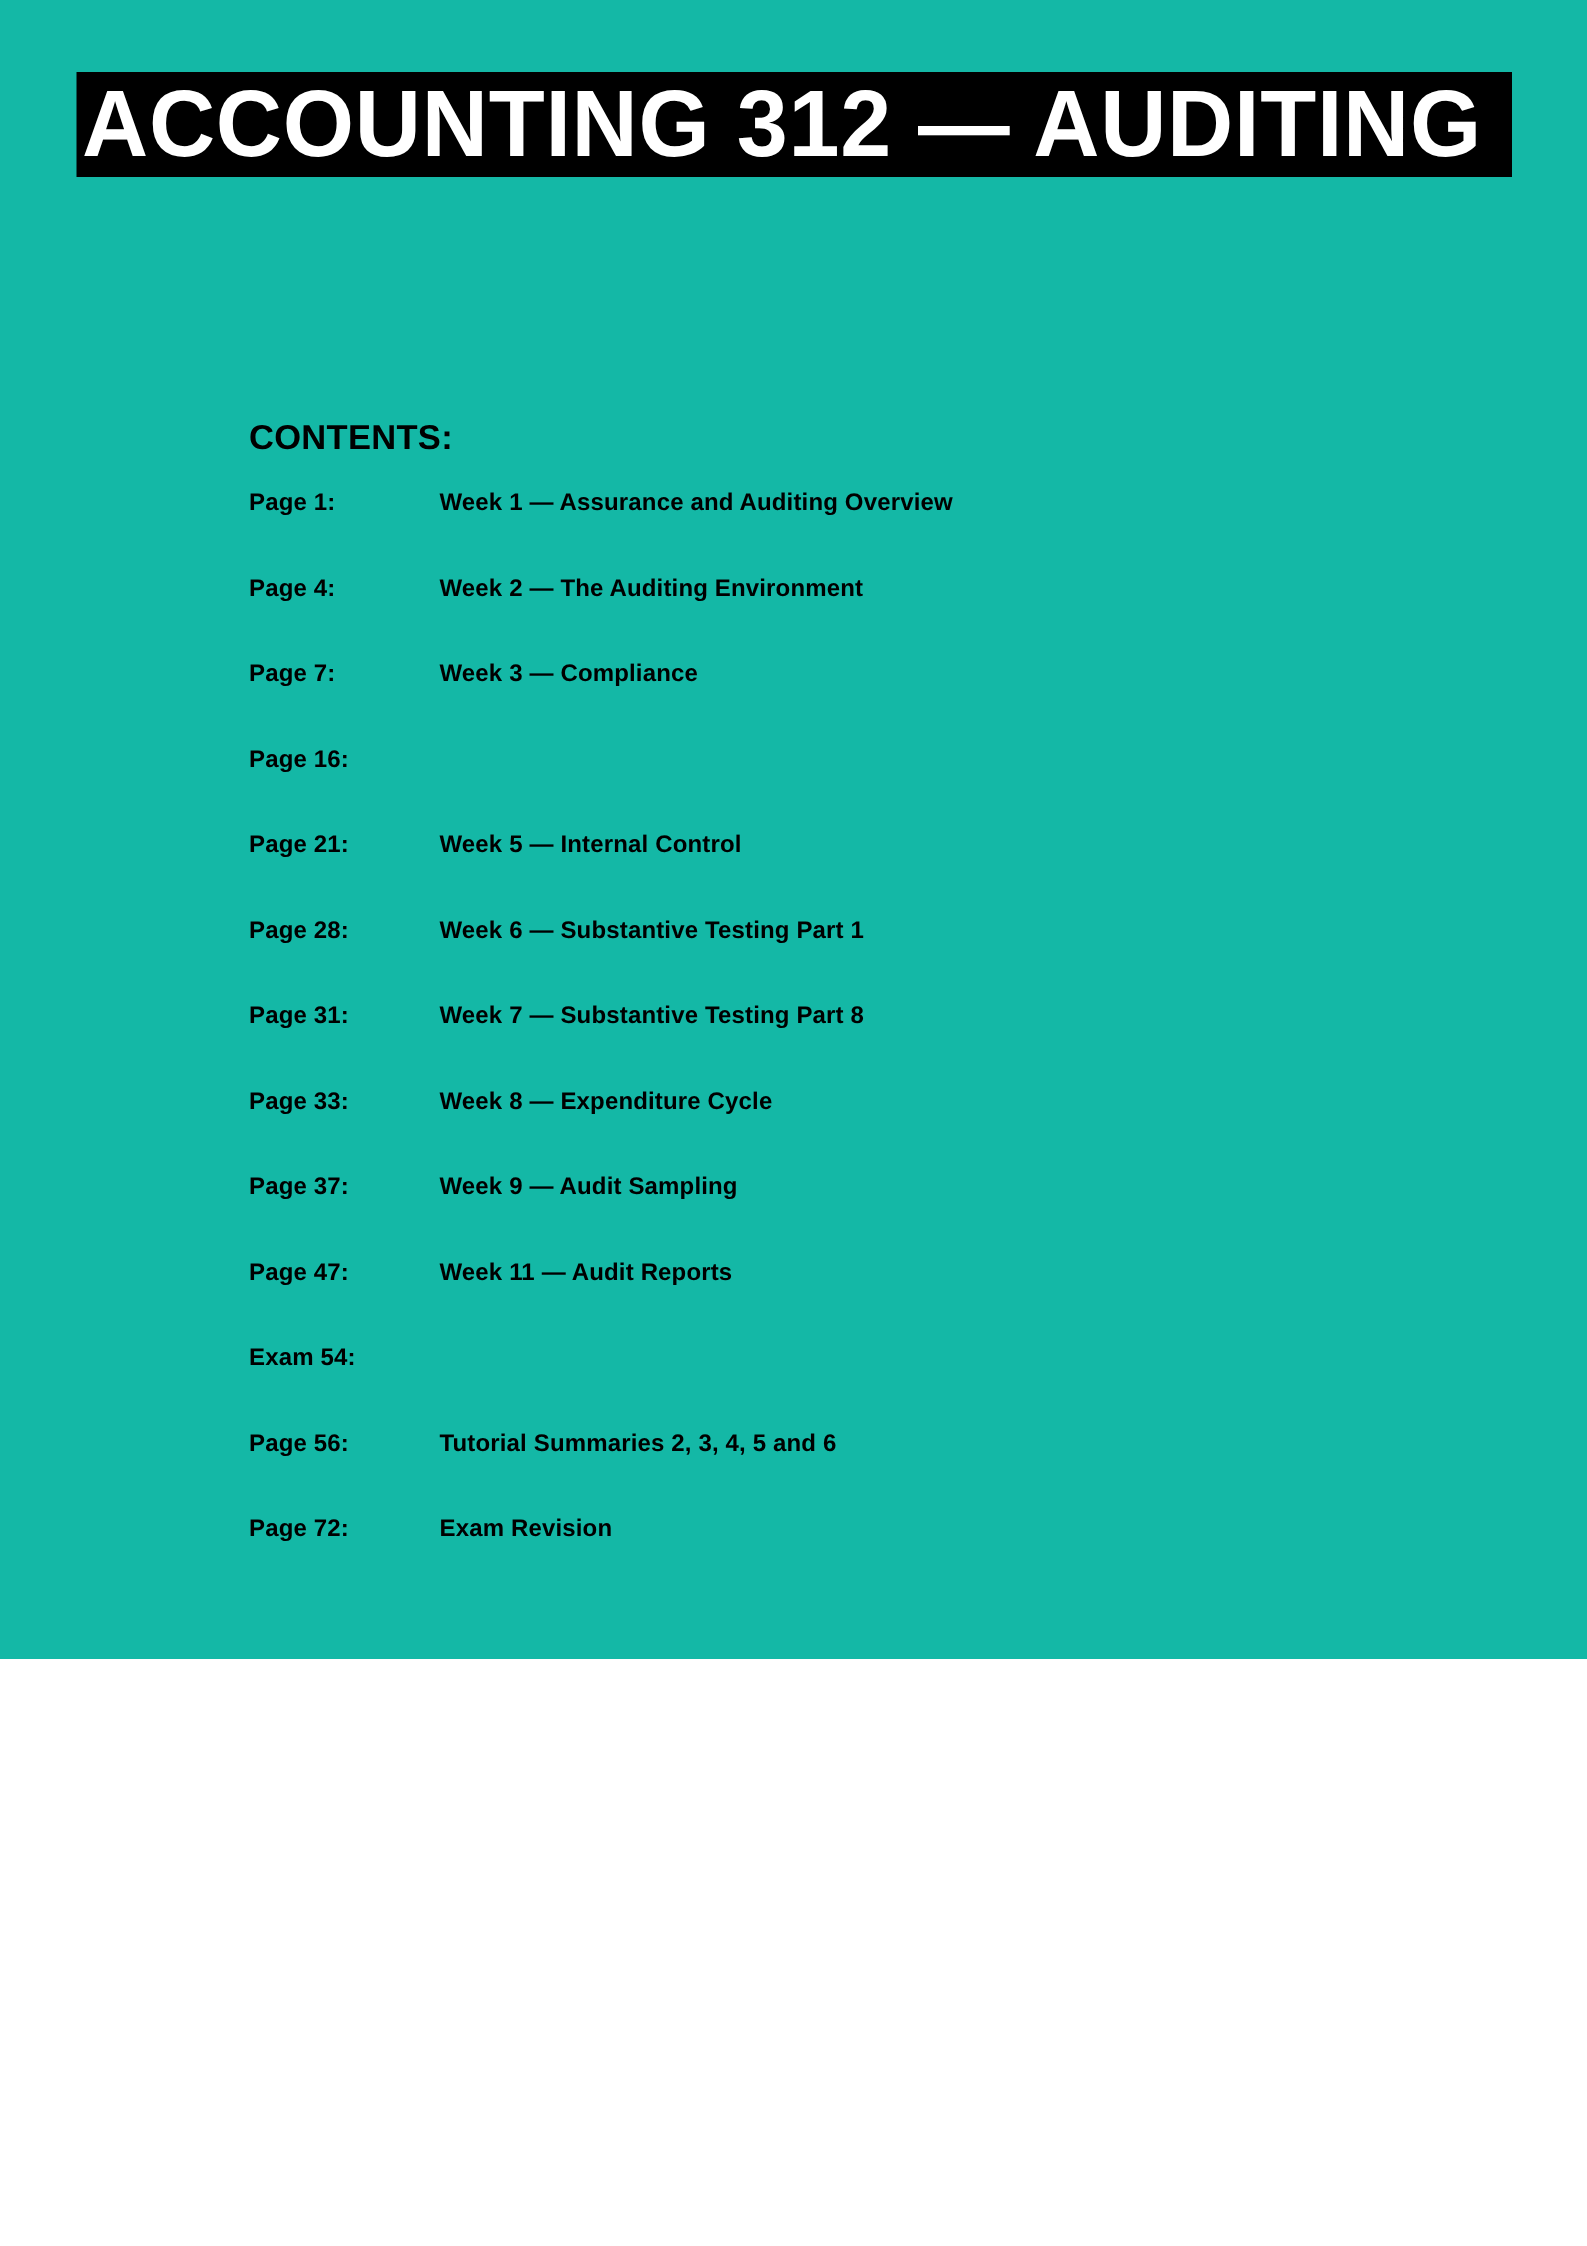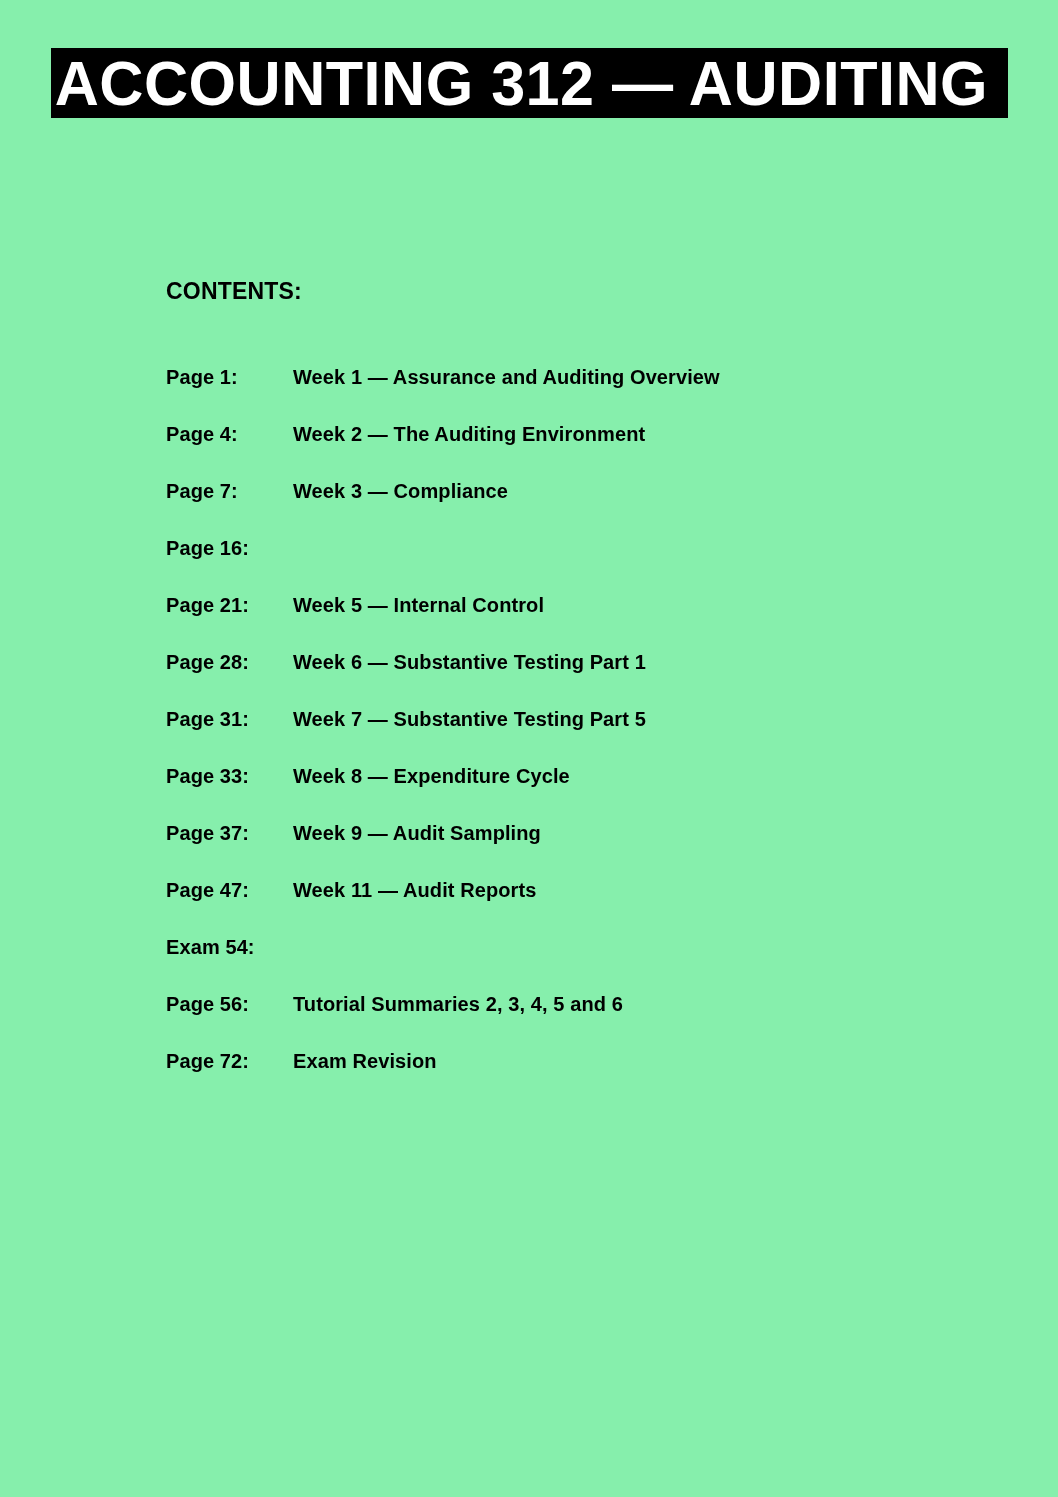--- a/index.html
+++ b/index.html
@@ -9,22 +9,22 @@
     background: #ffffff;
   }
   body {
     font-family: "Liberation Sans", sans-serif;
     color: #000000;
     -webkit-font-smoothing: antialiased;
   }
   .page {
     position: relative;
     width: 1058px;
-    height: 1497px;
-    background: #86efac;
+    height: 1106px;
+    background: #14b8a6;
     overflow: hidden;
     box-sizing: border-box;
   }
 
   
   .title-bar {
     position: absolute;
     left: 51px;
     top: 48px;
     width: 957px;
@@ -54,35 +54,35 @@
     left: 166px;
     top: 280px;
     width: 820px;
   }
   .contents-heading {
     font-family: "Liberation Sans", sans-serif;
     font-weight: 700;
     font-size: 23px;
     line-height: 1;
     letter-spacing: 0.2px;
-    margin: 0 0 45px 0;
+    margin: 0 0 19px 0;
     color: #000000;
   }
   .toc-list {
     list-style: none;
     margin: 0;
     padding: 0;
   }
   .toc-row {
     display: flex;
-    align-items: center;
+    align-items: flex-start;
     height: 57px;
     font-family: "Liberation Sans", sans-serif;
     font-weight: 700;
-    font-size: 20px;
+    font-size: 16px;
     line-height: 28px;
     color: #000000;
     white-space: nowrap;
   }
   .toc-page {
     flex: 0 0 auto;
     width: 127px;
     letter-spacing: 0.1px;
   }
   .toc-title {
@@ -121,21 +121,21 @@
         <li class="toc-row">
           <span class="toc-page">Page 21:</span>
           <span class="toc-title">Week 5 — Internal Control</span>
         </li>
         <li class="toc-row">
           <span class="toc-page">Page 28:</span>
           <span class="toc-title">Week 6 — Substantive Testing Part 1</span>
         </li>
         <li class="toc-row">
           <span class="toc-page">Page 31:</span>
-          <span class="toc-title">Week 7 — Substantive Testing Part 5</span>
+          <span class="toc-title">Week 7 — Substantive Testing Part 8</span>
         </li>
         <li class="toc-row">
           <span class="toc-page">Page 33:</span>
           <span class="toc-title">Week 8 — Expenditure Cycle</span>
         </li>
         <li class="toc-row">
           <span class="toc-page">Page 37:</span>
           <span class="toc-title">Week 9 — Audit Sampling</span>
         </li>
         <li class="toc-row">

